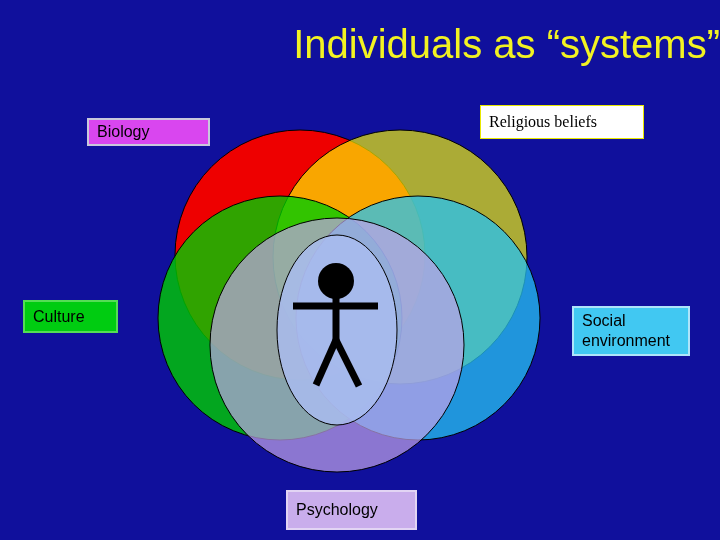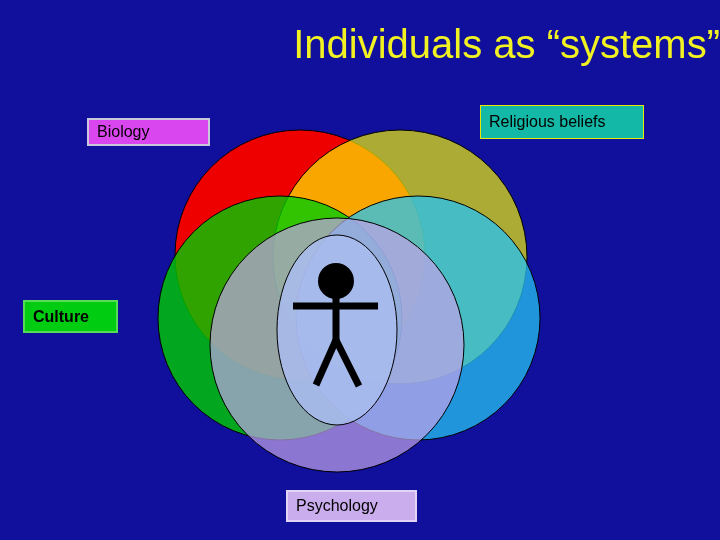--- a/index.html
+++ b/index.html
@@ -36,23 +36,23 @@
     font-size: 16px;
     color: #000;
     border: 2px solid transparent;
     display: flex;
     align-items: center;
     padding: 2px 8px;
     line-height: 20px;
   }
   .tag-biology     { left: 87px;  top: 118px; width: 123px; height: 28px; }
   .tag-religious   { left: 480px; top: 105px; width: 164px; height: 34px; border-width: 1px; }
-  .tag-culture     { left: 23px;  top: 300px; width: 95px;  height: 33px; font-weight: bold; }
+  .tag-culture     { left: 23px;  top: 300px; width: 95px;  height: 33px; }
   .tag-social      { left: 572px; top: 306px; width: 118px; height: 50px; padding: 3px 8px; }
-  .tag-psychology  { left: 286px; top: 490px; width: 131px; height: 32px; }
+  .tag-psychology  { left: 286px; top: 490px; width: 131px; height: 40px; }
 </style>
 </head>
 <body>
 
 <div id="slide" style="background: rgb(16, 16, 156);">
 
   <div class="slide-title" style="color: rgb(242, 242, 34); text-align: right;">Individuals as “systems”</div>
 
   <svg id="venn-svg" viewBox="0 0 720 540">
 
@@ -72,20 +72,21 @@
       <circle cx="336" cy="281" r="18" stroke="none"></circle>
       <line x1="336" y1="295" x2="336" y2="342" stroke-width="7"></line>
       <line x1="293" y1="306" x2="378" y2="306" stroke-width="7"></line>
       <line x1="336" y1="340" x2="316" y2="385" stroke-width="7"></line>
       <line x1="336" y1="340" x2="359" y2="386" stroke-width="7"></line>
     </g>
   </svg>
 
   <div class="tag tag-biology" style="background: #d946ef; border-color: rgb(200, 200, 220); color: rgb(0, 0, 0);">Biology</div>
 
-  <div class="tag tag-religious" style="background: #14b8a6; border-color: rgb(232, 232, 0); color: rgb(0, 0, 0);">Religious beliefs</div>
+  <div class="tag tag-religious" style="background: #ffffff; border-color: rgb(232, 232, 0); color: rgb(0, 0, 0); font-family: Liberation Serif, serif;">Religious beliefs</div>
 
   <div class="tag tag-culture" style="background: rgb(0, 204, 17); border-color: rgb(85, 221, 85); color: rgb(0, 0, 0);">Culture</div>
 
+  <div class="tag tag-social" style="background: rgb(65, 200, 242); border-color: rgb(174, 228, 250); color: rgb(0, 0, 0);">Social environment</div>
 
   <div class="tag tag-psychology" style="background: rgb(201, 173, 236); border-color: rgb(226, 212, 244); color: rgb(0, 0, 0);">Psychology</div>
 
 </div>
 
 </body></html>

